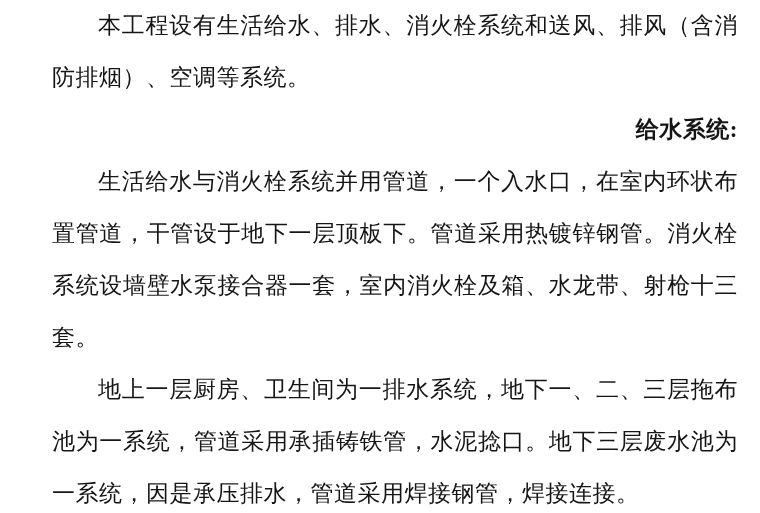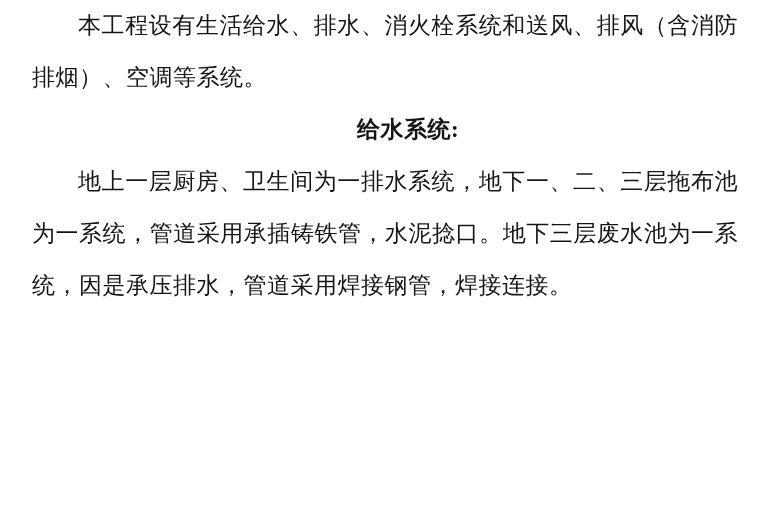--- a/index.html
+++ b/index.html
@@ -11,44 +11,45 @@
     height: 513px;
     background: #ffffff;
     overflow: hidden;
     font-family: "Liberation Serif", "DejaVu Serif", serif;
     color: #151515;
   }
   .page {
     box-sizing: border-box;
     width: 760px;
     height: 437px;
-    padding: 0 22px 0 32px;
+    padding: 0 22px 0 52px;
   }
   .para {
     margin: 0;
     font-size: 23px;
     line-height: 52px;
     text-align: justify;
     text-indent: 2em;
     letter-spacing: 0.5px;
   }
   .heading {
     margin: 0;
     font-size: 23px;
     line-height: 52px;
     font-weight: bold;
-    text-align: center;
+    text-align: right;
     text-indent: 2em;
     letter-spacing: 0.5px;
   }
 </style>
 </head>
 <body>
 
 <div class="page">
   <p class="para">本工程设有生活给水、排水、消火栓系统和送风、排风（含消防排烟）、空调等系统。</p>
 
   <h2 class="heading">给水系统:</h2>
 
+  <p class="para">生活给水与消火栓系统并用管道，一个入水口，在室内环状布置管道，干管设于地下一层顶板下。管道采用热镀锌钢管。消火栓系统设墙壁水泵接合器一套，室内消火栓及箱、水龙带、射枪十三套。</p>
 
 
   <p class="para">地上一层厨房、卫生间为一排水系统，地下一、二、三层拖布池为一系统，管道采用承插铸铁管，水泥捻口。地下三层废水池为一系统，因是承压排水，管道采用焊接钢管，焊接连接。</p>
 </div>
 
 </body></html>

